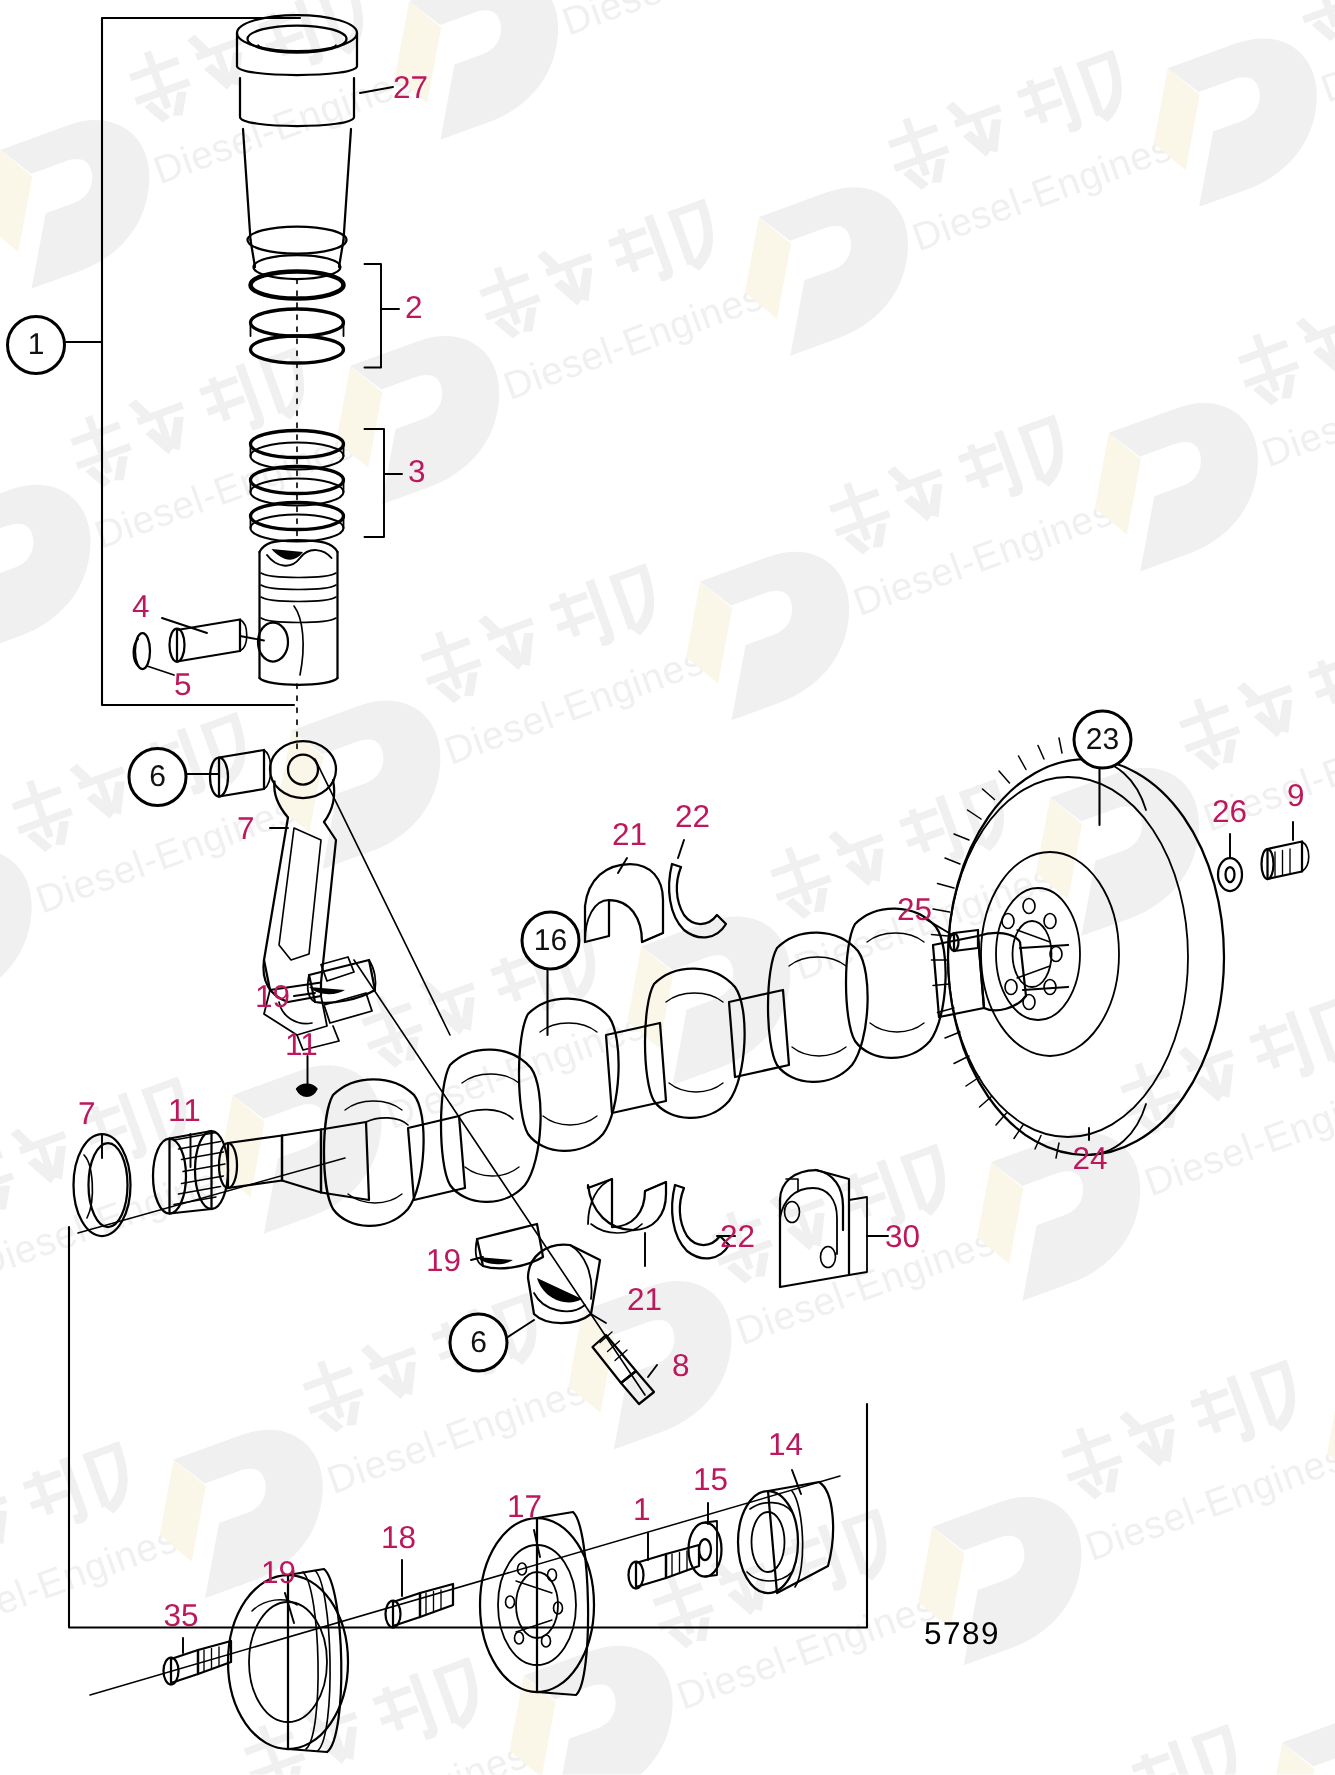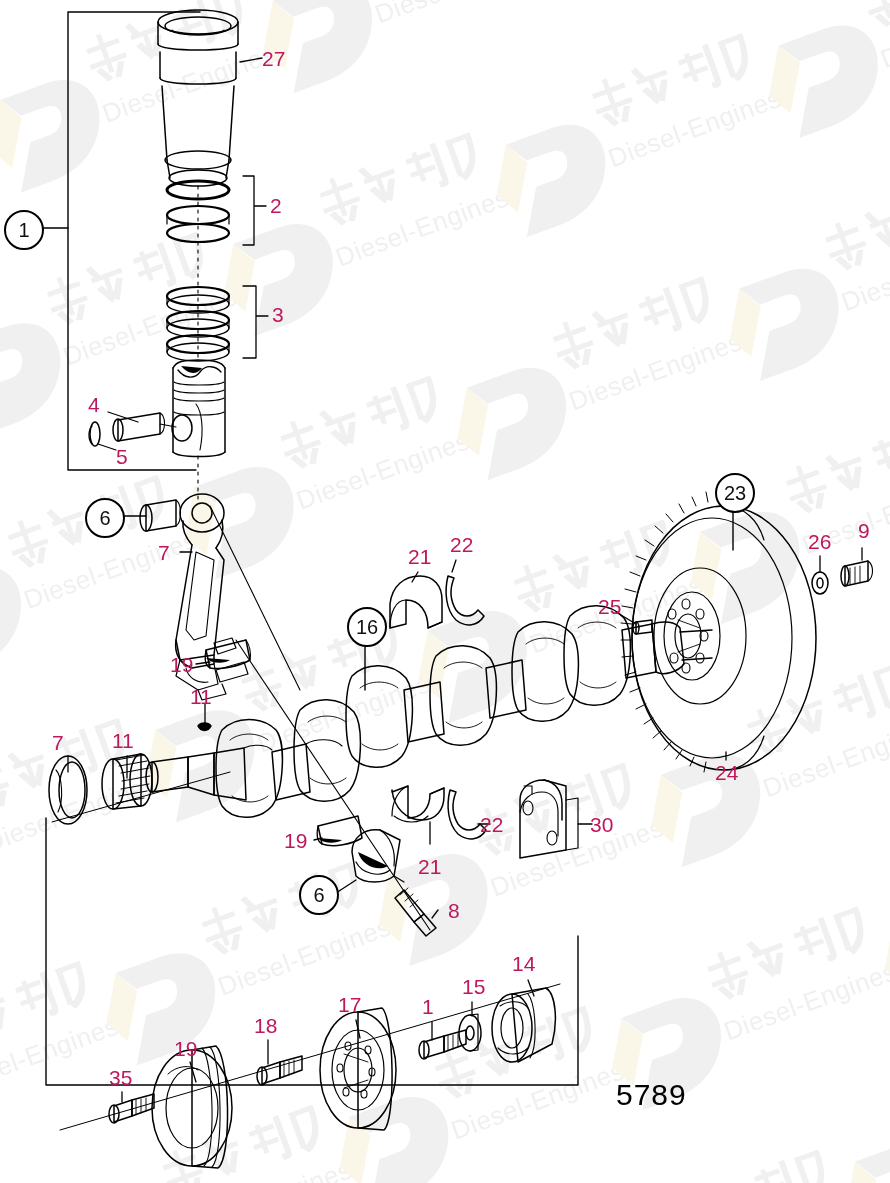--- a/index.html
+++ b/index.html
@@ -8,21 +8,21 @@
   #sheet{position:absolute;inset:0;width:890px;height:1183px;background:#fff;}
   #wm,#art,#labels{position:absolute;left:0;top:0;width:890px;height:1183px;}
   #wm{z-index:1;}
   #art{z-index:2;}
   #labels{z-index:3;}
   .lbl{position:absolute;font-size:21px;line-height:1;color:#be185d;
        font-family:"Liberation Sans",sans-serif;white-space:nowrap;}
   .clbl{position:absolute;width:36px;height:36px;border:2.1px solid #000;
         border-radius:50%;background:#fff;display:flex;align-items:center;
         justify-content:center;font-size:20px;line-height:1;color:#111;}
-  #dwg{position:absolute;left:616px;top:1078px;font-size:30px;letter-spacing:1px;}
+  #dwg{position:absolute;left:616px;top:1078px;font-size:21px;letter-spacing:1px;}
   .wmg{fill:#f0f0f0;}
   .wmy{fill:#faf7e8;}
 </style>
 </head>
 <body>
 
 <div id="sheet">
 
   <svg id="wm" viewBox="0 0 890 1183">
     <defs>

